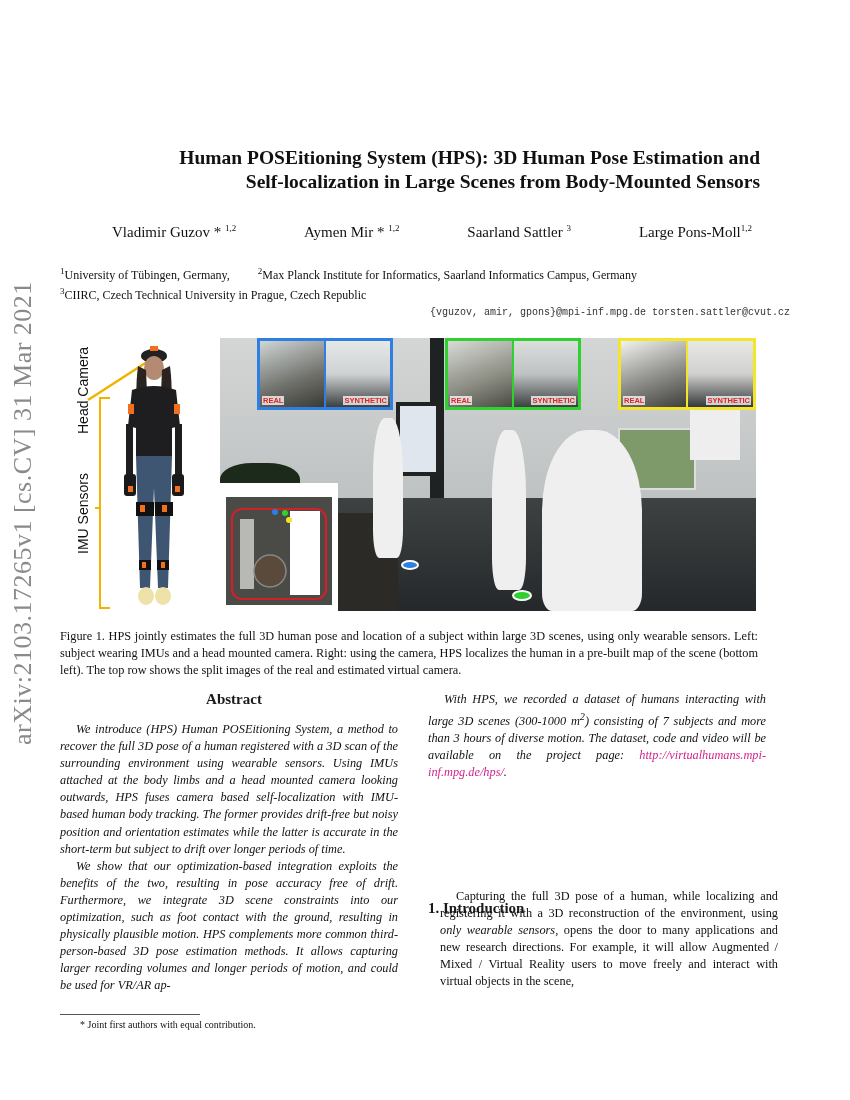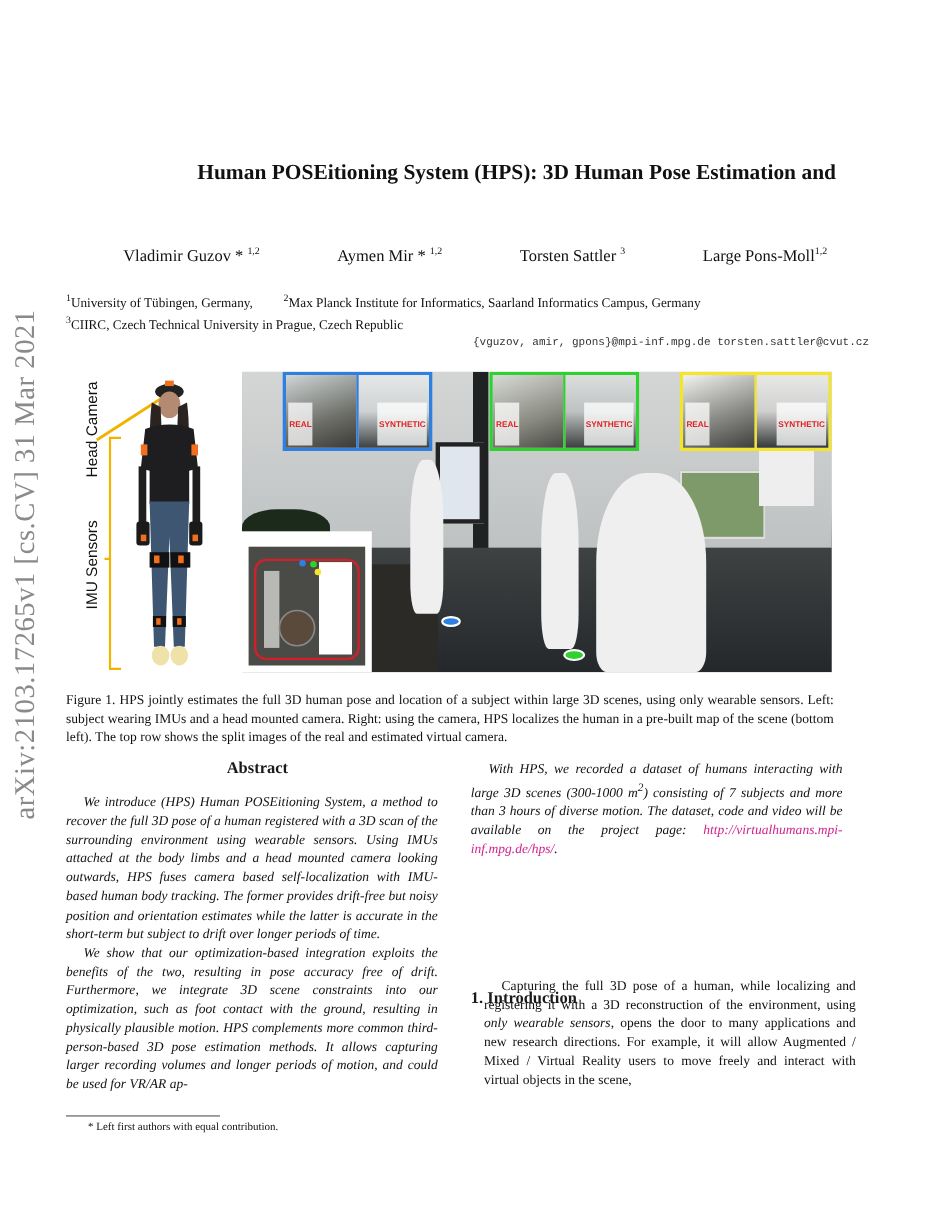--- a/index.html
+++ b/index.html
@@ -25,21 +25,21 @@
   
   .fig-person { left:68px; top:338px; width:150px; height:273px; background:#fff; }
   .vlabel { position:absolute; transform-origin:0 0; transform:rotate(-90deg);
     font-family:"Liberation Sans", sans-serif; font-size:14px; color:#111; white-space:nowrap; }
   .scene { left:220px; top:338px; width:536px; height:273px; overflow:hidden;
     background:linear-gradient(180deg,#c9cccd 0%,#b9bcbc 45%,#454849 60%,#2a2d2e 100%); }
   .inset { position:absolute; top:0; height:72px; border:3px solid; box-sizing:border-box; display:flex; }
   .inset .half { flex:1; position:relative; }
   .inset .half + .half { border-left:2px solid; }
   .inset .tag { position:absolute; bottom:2px; font-family:"Liberation Sans", sans-serif;
-    font-size:7.5px; font-weight:bold; color:#e02424; background:rgba(255,255,255,0.75); padding:15px 1px; }
+    font-size:7.5px; font-weight:bold; color:#e02424; background:rgba(255,255,255,0.75); padding:0 1px; }
   .figure-map { position:absolute; left:0; top:145px; width:118px; height:128px; background:#fff; }
   .avatar { position:absolute; background:#efefef; border-radius:40% 40% 20% 20%; }
   .dot { position:absolute; border-radius:50%; border:2px solid #fff; }
 
   .caption { left:60px; top:628px; width:698px; font-size:12.3px; line-height:17px; text-align:justify; color:#111; }
 
   .col { width:338px; font-size:12.3px; line-height:17.1px; text-align:justify; color:#111; }
   .col p { margin:0; text-indent:16px; }
   .italic { font-style:italic; }
   .h-abstract { left:60px; top:691px; width:348px; text-align:center; font-weight:bold; font-size:15px; }
@@ -51,26 +51,27 @@
   .footrule { left:60px; top:1014px; width:140px; height:1px; background:#555; }
   .footnote { left:80px; top:1019px; font-size:10px; color:#111; }
 </style>
 </head>
 <body>
 
 <div class="abs arxiv-stamp">arXiv:2103.17265v1  [cs.CV]  31 Mar 2021</div>
 
 <div class="abs title">
   <div>Human POSEitioning System (HPS): 3D Human Pose Estimation and</div>
+  <div>Self-localization in Large Scenes from Body-Mounted Sensors</div>
 </div>
 
 <div class="abs authors">
   <span><span>Vladimir Guzov</span><span> * </span><sup>1,2</sup></span>
   <span><span>Aymen Mir</span><span> * </span><sup>1,2</sup></span>
-  <span><span>Torsten Sattler</span><span> </span><sup>3</sup></span>
+  <span><span>Saarland Sattler</span><span> </span><sup>3</sup></span>
   <span><span>Large Pons-Moll</span><sup>1,2</sup></span>
 </div>
 
 <div class="abs aff" style="top:266px;">
   <sup>1</sup><span>University of Tübingen, Germany,</span>
   <span style="display:inline-block;width:22px;"></span>
   <sup>2</sup><span>Max Planck Institute for Informatics, Saarland Informatics Campus, Germany</span>
 </div>
 <div class="abs aff" style="top:286px;">
   <sup>3</sup><span>CIIRC, Czech Technical University in Prague, Czech Republic</span>
@@ -173,21 +174,21 @@
 </div>
 
 <div class="abs caption">Figure 1.  HPS jointly estimates the full 3D human pose and location of a subject within large 3D scenes, using only wearable sensors. Left: subject wearing IMUs and a head mounted camera. Right: using the camera, HPS localizes the human in a pre-built map of the scene (bottom left). The top row shows the split images of the real and estimated virtual camera.</div>
 
 <div class="abs h-abstract">Abstract</div>
 <div class="abs col abs-col italic">
   <p>We introduce (HPS) Human POSEitioning System, a method to recover the full 3D pose of a human registered with a 3D scan of the surrounding environment using wearable sensors. Using IMUs attached at the body limbs and a head mounted camera looking outwards, HPS fuses camera based self-localization with IMU-based human body tracking. The former provides drift-free but noisy position and orientation estimates while the latter is accurate in the short-term but subject to drift over longer periods of time.</p>
   <p>We show that our optimization-based integration exploits the benefits of the two, resulting in pose accuracy free of drift. Furthermore, we integrate 3D scene constraints into our optimization, such as foot contact with the ground, resulting in physically plausible motion. HPS complements more common third-person-based 3D pose estimation methods. It allows capturing larger recording volumes and longer periods of motion, and could be used for VR/AR ap-</p>
 </div>
 <div class="abs footrule"></div>
-<div class="abs footnote">* Left first authors with equal contribution.</div>
+<div class="abs footnote">* Joint first authors with equal contribution.</div>
 
 <div class="abs col right-col italic">
   <p><span>With HPS, we recorded a dataset of humans interacting with large 3D scenes (300-1000 m</span><sup>2</sup><span>) consisting of 7 subjects and more than 3 hours of diverse motion. The dataset, code and video will be available on the project page: </span><span class="link">http://virtualhumans.mpi-inf.mpg.de/hps/</span><span>.</span></p>
 </div>
 
 <div class="abs h-intro">1. Introduction</div>
 <div class="abs col intro-col">
   <p><span>Capturing the full 3D pose of a human, while localizing and registering it with a 3D reconstruction of the environment, using </span><span class="italic">only wearable sensors</span><span>, opens the door to many applications and new research directions. For example, it will allow Augmented / Mixed / Virtual Reality users to move freely and interact with virtual objects in the scene,</span></p>
 </div>
 

